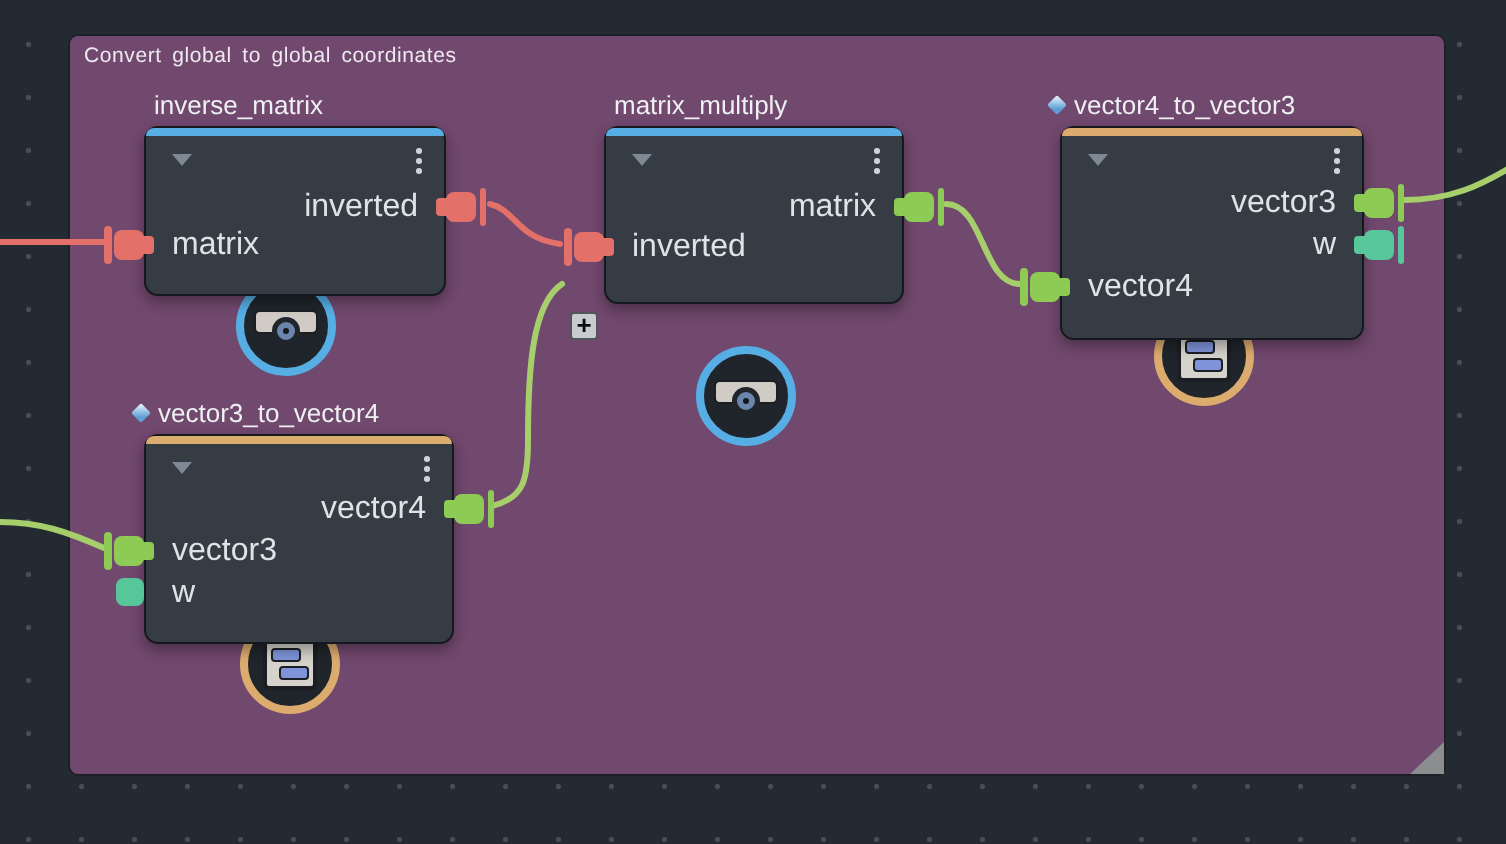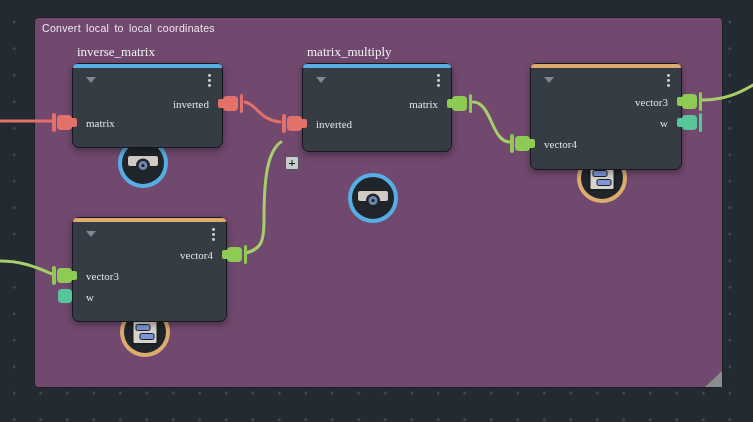--- a/index.html
+++ b/index.html
@@ -38,39 +38,39 @@
   .comp{position:absolute;left:50%;top:50%;transform:translate(-50%,-50%);
     width:27px;height:26px;background:#d6d3cc;border:2px solid #1b1e22;border-radius:3px;}
   .comp i{position:absolute;width:15px;height:7px;background:#7e93da;
     border:1px solid #1b1e22;border-radius:2px;}
   .comp i.a{left:2px;top:3px;}
   .comp i.b{right:2px;bottom:3px;}
 
   
   .node{position:absolute;background:var(--node-bg,#363c43);
     border:1px solid #15181c;border-radius:7px;
-    box-shadow:0 3px 7px rgba(0,0,0,.35);font-family:Liberation Serif, serif;}
+    box-shadow:0 3px 7px rgba(0,0,0,.35);}
   .accent{position:absolute;left:0;right:0;top:0;height:4px;border-radius:6px 6px 0 0;}
   .node.blue .accent{background:var(--accent-blue,#56aee4);}
   .node.orange .accent{background:var(--accent-orange,#dcab6e);}
   .ntitle{position:absolute;bottom:100%;left:4px;margin-bottom:4px;font-size:13px;
     color:#eef0f2;white-space:nowrap;display:flex;align-items:center;gap:5px;}
   .ntitle.gem{left:-6px;}
   .diamond{width:7px;height:7px;transform:rotate(45deg);
     background:linear-gradient(135deg,#dcedf9 10%,#5e9fd6 70%);border-radius:1px;
     display:inline-block;flex:none;}
   .tri{position:absolute;left:13px;top:13px;width:0;height:0;
     border-left:5px solid transparent;border-right:5px solid transparent;
     border-top:6px solid #7e8995;}
   .kebab{position:absolute;right:11px;top:10px;display:flex;flex-direction:column;gap:2.4px;}
   .kebab i{width:2.8px;height:2.8px;border-radius:50%;background:#ced1d5;}
 
   
   .row{position:absolute;left:0;right:0;height:15px;display:flex;align-items:center;
-    font-size:11px;color:#e0e3e6;}
+    font-size:16px;color:#e0e3e6;}
   .row.in{padding-left:13px;}
   .row.out{justify-content:flex-end;padding-right:13px;}
   .port{position:absolute;top:0;width:20px;height:15px;}
   .port.i{left:-21px;}
   .port.o{right:-21px;}
   .plug{position:absolute;top:0;width:15px;height:15px;border-radius:4px;background:var(--pc);}
   .port.i .plug{right:0;}
   .port.o .plug{left:0;}
   .plug:before{content:"";position:absolute;top:3px;width:6px;height:9px;background:inherit;}
   .port.i .plug:before{right:-5px;border-radius:0 2px 2px 0;}
@@ -88,21 +88,21 @@
     background:#c9cccf;border:1px solid #51565c;border-radius:2px;
     color:#0c0e10;font-size:13px;font-weight:bold;line-height:11px;text-align:center;
     cursor:pointer;}
 </style>
 </head>
 <body>
 
 <div class="canvas">
 
   <div class="frame">
-    <div class="frame-label">Convert  local  to  local  coordinates</div>
+    <div class="frame-label">Convert  global  to  global  coordinates</div>
     <div class="frame-resize"></div>
   </div>
 
   <svg class="wires" width="753" height="422">
     <path class="wr" d="M0,121 L53,121"></path>
     <path class="wr" d="M245,102 C258,105 258,119 280,122"></path>
     <path class="wg" d="M246,253 C262,249 264,240 264,220 C264,185 266,152 281,142"></path>
     <path class="wg" d="M473,102 C492,102 491,142 510,142"></path>
     <path class="wg" d="M702,100 C726,100 741,92 753,85"></path>
     <path class="wg" d="M0,261 C20,261 34,266 52,274"></path>
@@ -178,20 +178,24 @@
       <span>inverted</span>
       <span class="port i red">
           <i class="plug"></i>
           <i class="stub"></i>
         </span>
     </div>
     <div class="add-btn">+</div>
   </div>
 
   <div class="node orange" style="left:530px;top:63px;width:152px;height:107px">
+    <div class="ntitle gem">
+      <span class="diamond"></span>
+      <span>vector4_to_vector3</span>
+    </div>
     <div class="accent"></div>
     <div class="tri"></div>
     <div class="kebab">
         <i></i>
         <i></i>
         <i></i>
       </div>
     <div class="row out" style="top:30px">
       <span>vector3</span>
       <span class="port o green">
@@ -209,20 +213,24 @@
     <div class="row in" style="top:72px">
       <span>vector4</span>
       <span class="port i green">
           <i class="plug"></i>
           <i class="stub"></i>
         </span>
     </div>
   </div>
 
   <div class="node orange" style="left:72px;top:217px;width:155px;height:105px">
+    <div class="ntitle gem">
+      <span class="diamond"></span>
+      <span>vector3_to_vector4</span>
+    </div>
     <div class="accent"></div>
     <div class="tri"></div>
     <div class="kebab">
         <i></i>
         <i></i>
         <i></i>
       </div>
     <div class="row out" style="top:29px">
       <span>vector4</span>
       <span class="port o green">

